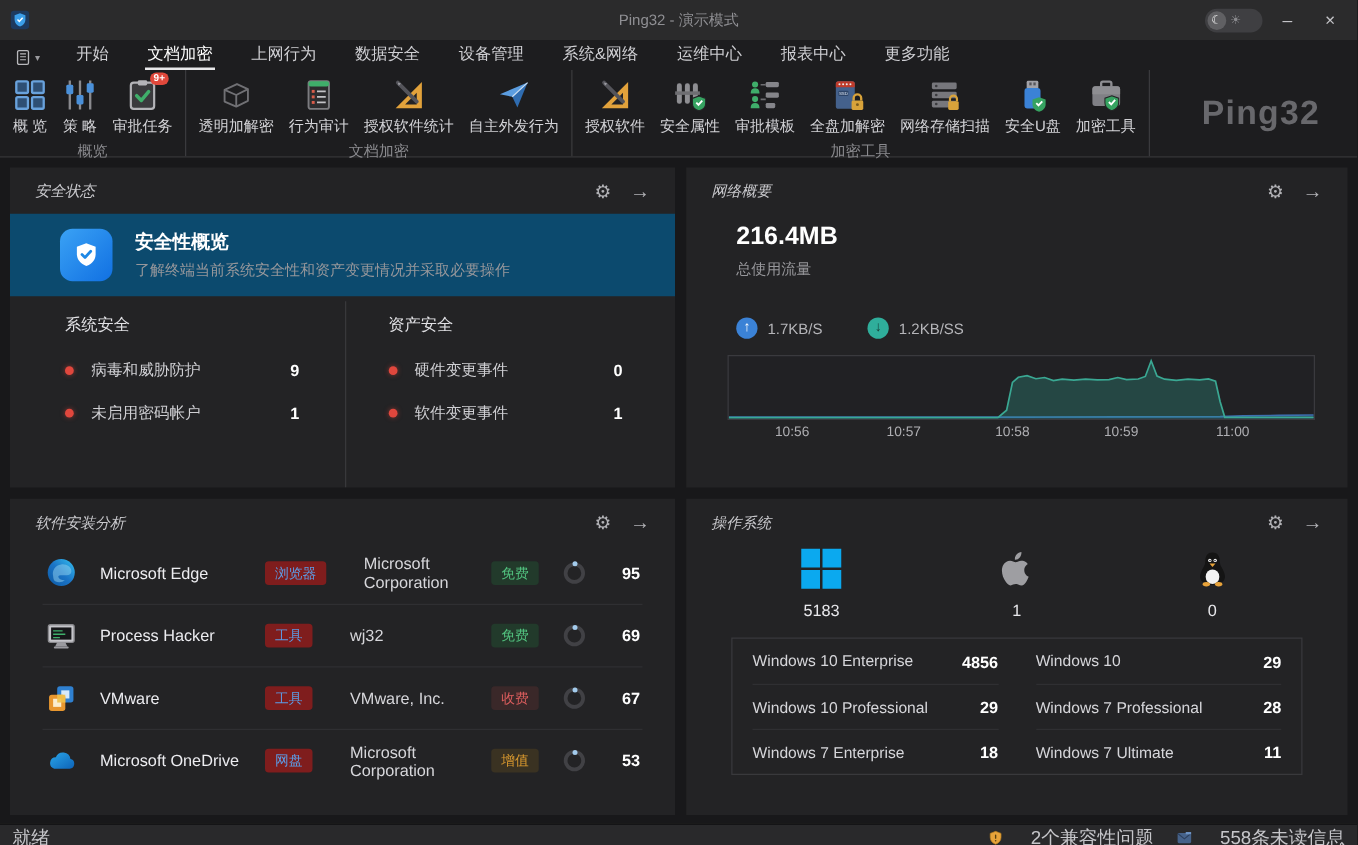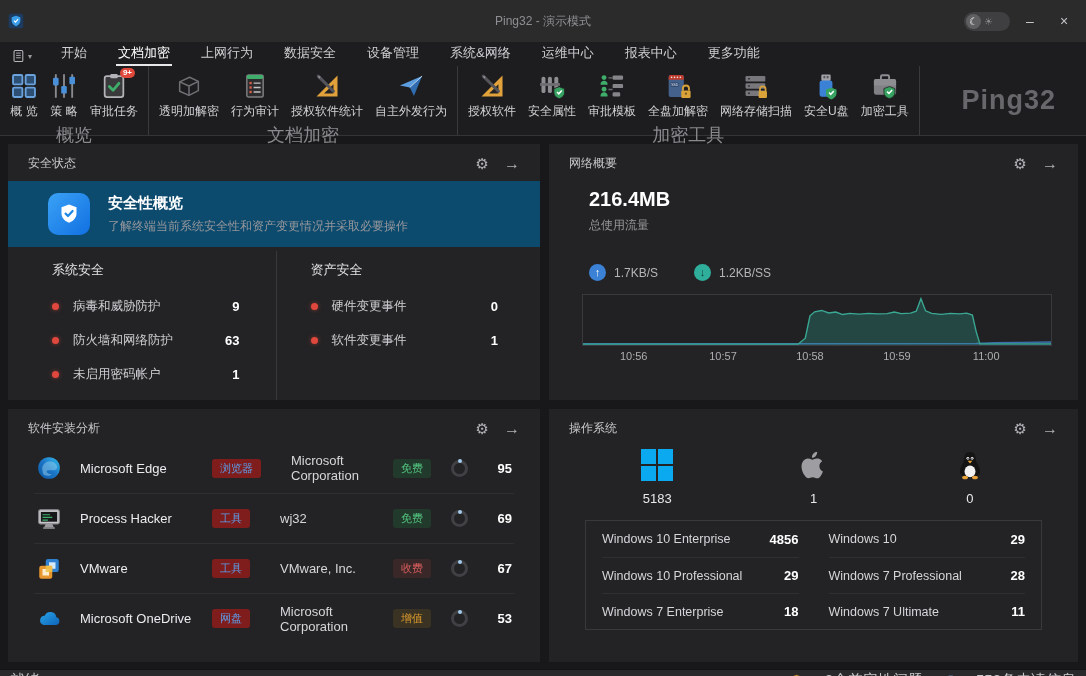--- a/index.html
+++ b/index.html
@@ -1,20 +1,20 @@
 <!DOCTYPE html>
 <html><head>
 <meta charset="utf-8">
 <style>
   * { margin:0; padding:0; box-sizing:border-box; }
   html,body { width:1086px; height:676px; overflow:hidden; background:#18181a;
     font-family:"Liberation Sans","DejaVu Sans",sans-serif; color:#e0e0e0; }
 
   
-  .titlebar { height:42px; background:#2b2b2c; display:flex; align-items:center; position:relative; }
+  .titlebar { height:32px; background:#2b2b2c; display:flex; align-items:center; position:relative; }
   .app-icon { margin-left:8px; display:flex; }
   .win-title { position:absolute; left:0; right:0; text-align:center; font-size:12px; color:#8f8f93; pointer-events:none; }
   .win-controls { margin-left:auto; display:flex; align-items:center; gap:6px; padding-right:8px; z-index:2; }
   .theme-pill { width:46px; height:19px; border-radius:10px; background:#3f3f42; display:flex; align-items:center; padding:0 2px; gap:3px; cursor:pointer; }
   .theme-moon { width:15px; height:15px; border-radius:50%; background:#606063; color:#fff; font-size:10px; display:flex; align-items:center; justify-content:center; }
   .theme-sun { color:#8a8a8e; font-size:10px; }
   .win-btn { width:28px; height:22px; color:#c4c4c8; font-size:14px; display:flex; align-items:center; justify-content:center; cursor:pointer; }
 
   
   .menubar { height:24px; background:#1d1d1f; display:flex; align-items:flex-end; padding:0 12px; gap:27px; }
@@ -26,27 +26,27 @@
   
   .ribbon { height:70px; background:#1d1d1f; display:flex; border-bottom:1px solid #343437; }
   .rgroup { display:flex; flex-direction:column; border-right:1px solid #3a3a3d; padding:0 4px; }
   .rbuttons { display:flex; flex:1; align-items:flex-start; padding-top:4px; }
   .rbtn { display:flex; flex-direction:column; align-items:center; gap:3px; padding:2px 6px; cursor:pointer; }
   .ricwrap { position:relative; width:28px; height:28px; }
   .ricwrap svg { width:28px; height:28px; display:block; }
   .rbadge { position:absolute; top:-4px; right:-7px; background:#e0483b; color:#fff; font-size:8px; font-weight:bold;
     border-radius:7px; padding:1px 3px; line-height:1; }
   .rbtn-label { font-size:12px; color:#d2d2d6; white-space:nowrap; }
-  .rgroup-label { font-size:18px; color:#8a8a8e; text-align:center; padding:1px 0 4px; }
+  .rgroup-label { font-size:12px; color:#8a8a8e; text-align:center; padding:1px 0 4px; }
   .watermark { margin-left:auto; align-self:center; font-size:27px; font-weight:bold; color:#68686c; letter-spacing:1px; padding-right:30px; }
 
   
   .content { height:533px; padding:8px 8px 7px; display:grid; grid-template-columns:532px 529px; grid-template-rows:256px 253px; gap:9px; }
   .panel { background:#232325; display:flex; flex-direction:column; overflow:hidden; }
-  .phead { display:flex; align-items:center; padding:11px 20px 0; }
+  .phead { display:flex; align-items:center; padding:11px 20px 0;font-style:italic; }
   .ptitle { font-size:12px; color:#c9c9cd; }
   .picons { margin-left:auto; display:flex; align-items:center; gap:15px; }
   .gear { font-size:15px; color:#b2b2b6; cursor:pointer; line-height:1; }
   .parrow { font-size:16px; color:#b2b2b6; cursor:pointer; line-height:1; }
 
   
   .hero { margin-top:9px; background:#0c4a6e; display:flex; align-items:center; padding:12px 0 12px 40px; gap:18px; }
   .hero-icon { width:42px; height:42px; border-radius:10px; background:linear-gradient(135deg,#3aa2f5,#1170e2);
     display:flex; align-items:center; justify-content:center; flex:none; }
   .hero-title { font-size:15px; font-weight:bold; color:#fff; }
@@ -390,25 +390,20 @@
         <div class="hero-sub">了解终端当前系统安全性和资产变更情况并采取必要操作</div>
       </div>
     </div>
     <div class="sec-cols">
       <div class="sec-col">
         <div class="sec-title">系统安全</div>
         <div class="sec-item">
           <span class="dot"></span>
           <span class="sec-label">病毒和威胁防护</span>
           <span class="sec-value">9</span>
-        </div>
-        <div class="sec-item">
-          <span class="dot"></span>
-          <span class="sec-label">防火墙和网络防护</span>
-          <span class="sec-value">63</span>
         </div>
         <div class="sec-item">
           <span class="dot"></span>
           <span class="sec-label">未启用密码帐户</span>
           <span class="sec-value">1</span>
         </div>
       </div>
       <div class="sec-col">
         <div class="sec-title">资产安全</div>
         <div class="sec-item">

